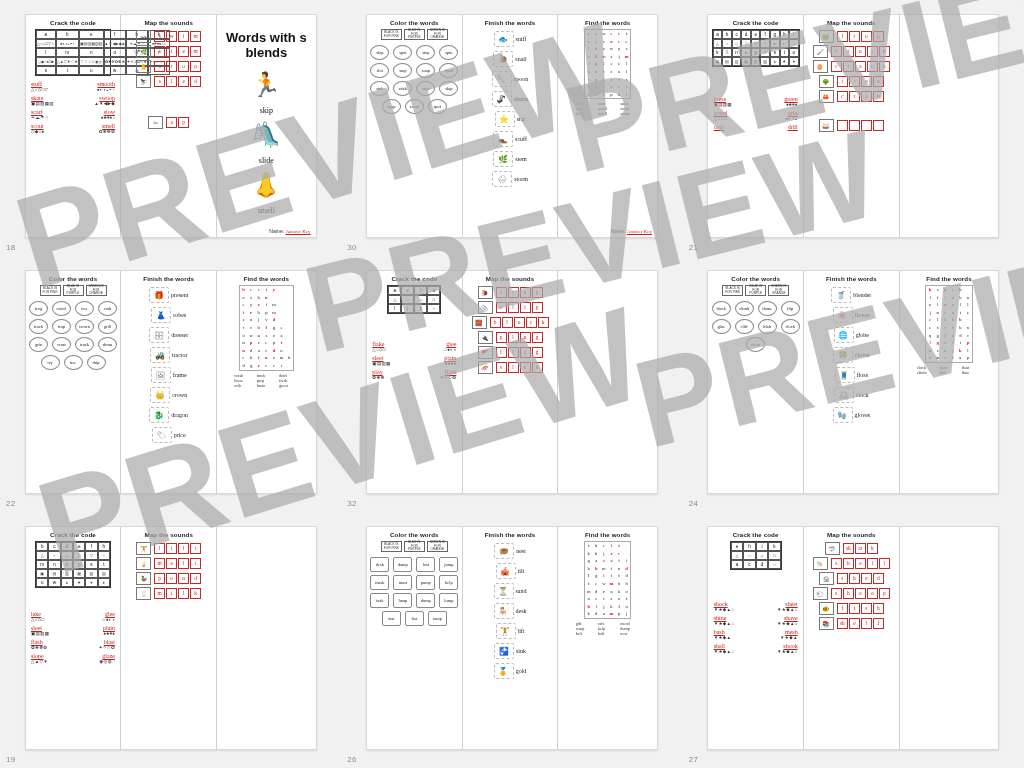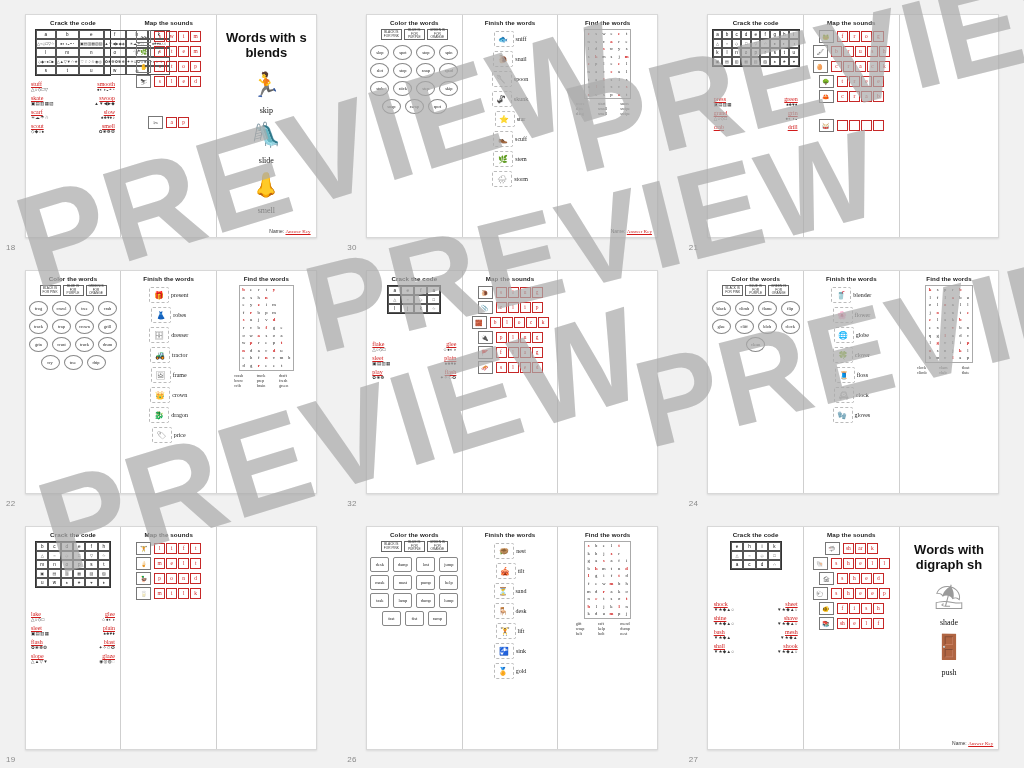--- a/index.html
+++ b/index.html
@@ -1432,31 +1432,20 @@
             <span class="soundbox">h</span>
           </div>
           <div class="boxrow">
             <span class="iconbox">📚</span>
             <span class="soundbox">sh</span>
             <span class="soundbox">e</span>
             <span class="soundbox">l</span>
             <span class="soundbox">f</span>
           </div>
         </div>
-        <div class="col c3">
-          <div class="big-title">Words with digraph sh</div>
-          <div class="bigdoodle">⛱</div>
-          <div class="pic-label">shade</div>
-          <div class="bigdoodle">🚪</div>
-          <div class="pic-label">push</div>
-          <div class="namerow">
-            <span>Name:</span>
-            <span class="ans">Answer Key</span>
-          </div>
-        </div>
       </div>
       <div class="page-number">27</div>
     </div>
 
   </div>
 
   <div class="watermark">
     <div class="wm-text wm1">PREVIEW</div>
     <div class="wm-text wm2">PREVIEW</div>
     <div class="wm-text wm3">PREVIEW</div>

